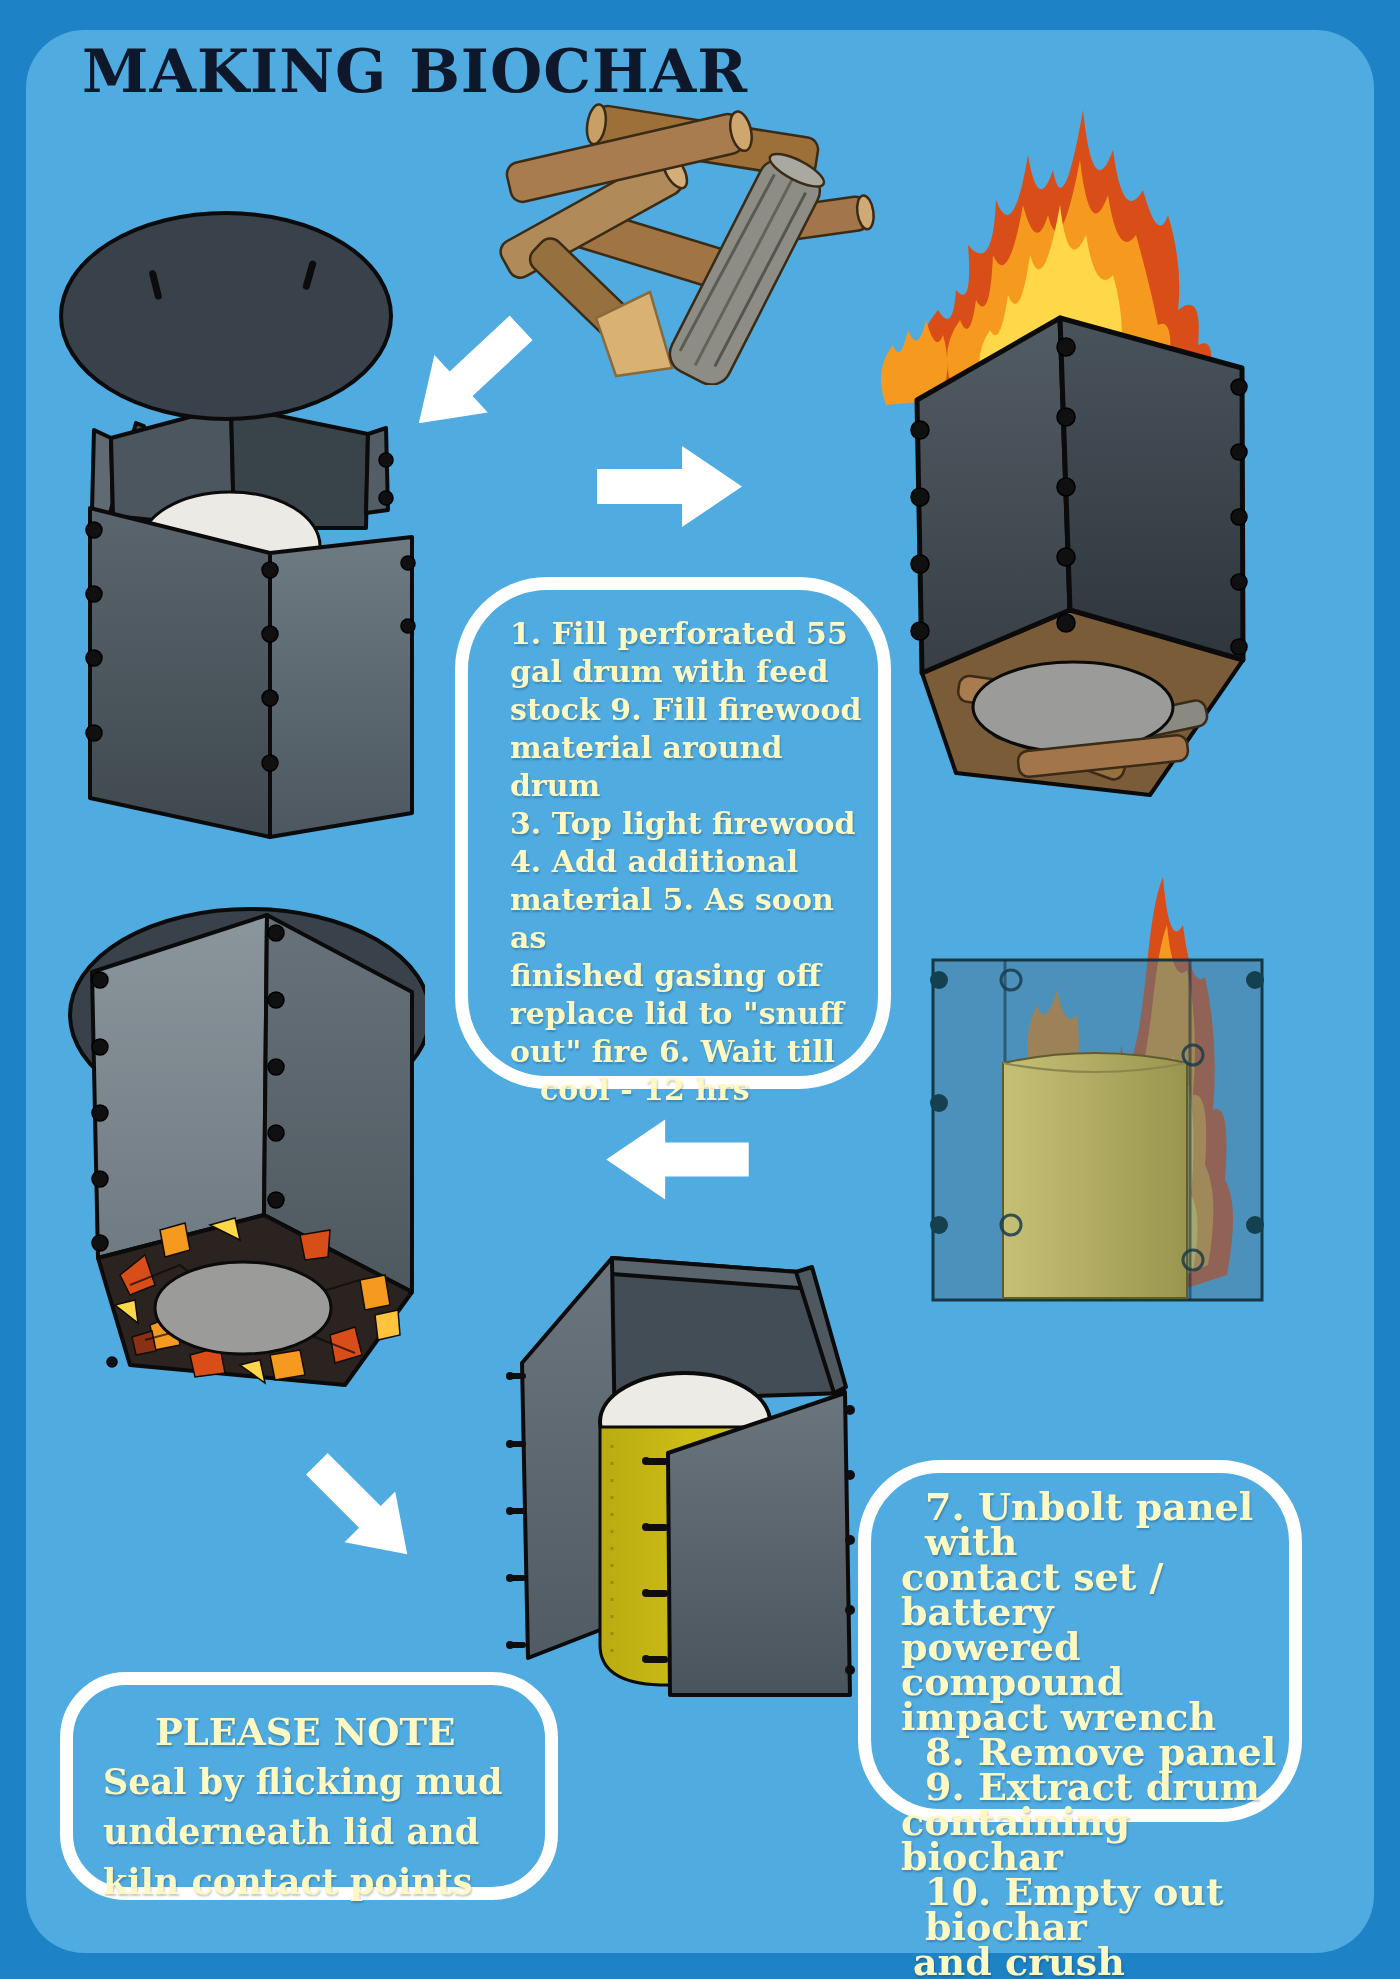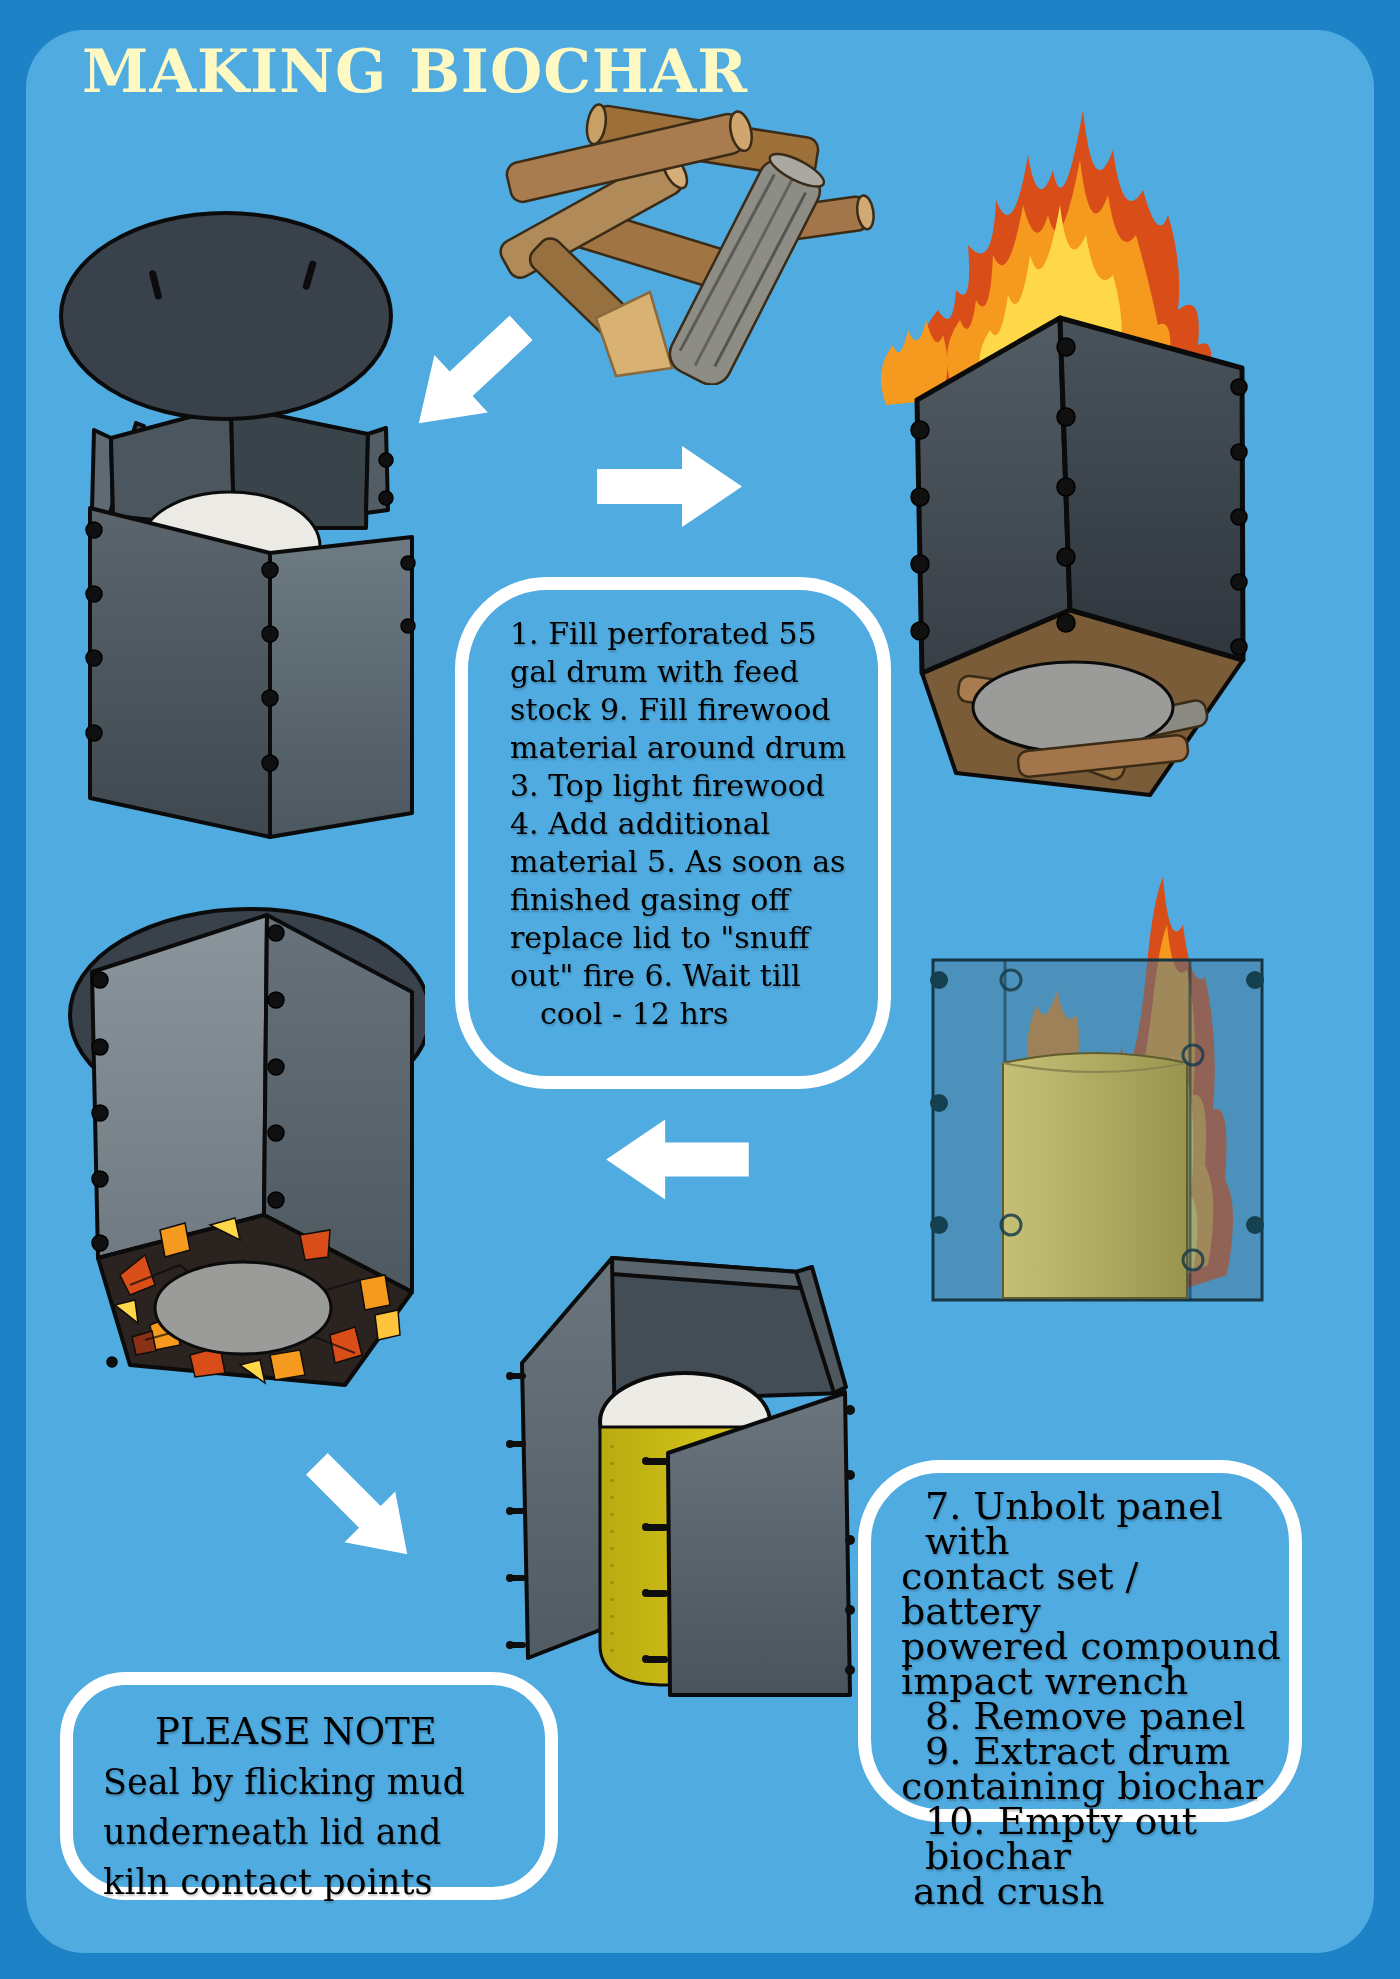--- a/index.html
+++ b/index.html
@@ -1,24 +1,24 @@
 <!DOCTYPE html>
 <html><head>
 <meta charset="utf-8">
 <style>
   html,body{margin:0;padding:0;background:#1e82c6;}
   .page{position:relative;width:1400px;height:1979px;background:#1e82c6;overflow:hidden;
         font-family:"DejaVu Serif",serif;}
   .panel{position:absolute;left:26px;top:30px;width:1348px;height:1923px;
          background:#4fabe0;border-radius:58px;}
   .title{position:absolute;left:82px;top:36px;font-size:60px;font-weight:bold;
-         color:#fef9c3;letter-spacing:1px;}
+         color:#0f172a;letter-spacing:1px;}
   .il{position:absolute;}
   .il svg{display:block;width:100%;height:100%;}
-  .white-box{position:absolute;border:13px solid #fff;color:#000000;font-weight:normal;
+  .white-box{position:absolute;border:13px solid #fff;color:#fef9c3;font-weight:bold;
              text-shadow:1px 2px 2px rgba(0,0,0,0.22);}
   .box-center{left:455px;top:577px;width:436px;height:512px;border-radius:92px;
               padding:25px 8px 8px 42px;font-size:30px;line-height:38px;box-sizing:border-box;}
   .box-right{left:858px;top:1460px;width:444px;height:362px;border-radius:82px;
              padding:16px 6px 6px 30px;font-size:38px;line-height:35px;box-sizing:border-box;}
   .box-note{left:60px;top:1672px;width:498px;height:228px;border-radius:66px;
             padding:22px 8px 8px 30px;font-size:35px;line-height:50px;box-sizing:border-box;}
   .note-heading{padding-left:52px;font-size:37px;}
   .ind24{padding-left:24px;}
   .ind12{padding-left:12px;}

